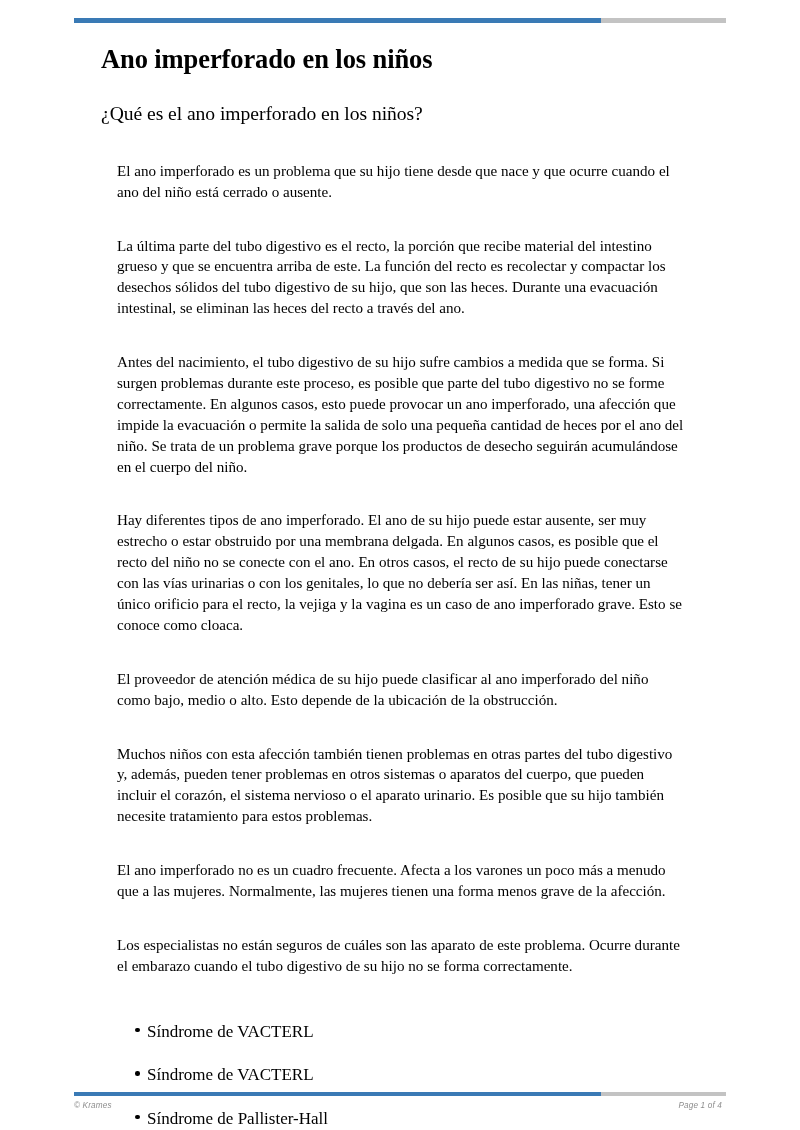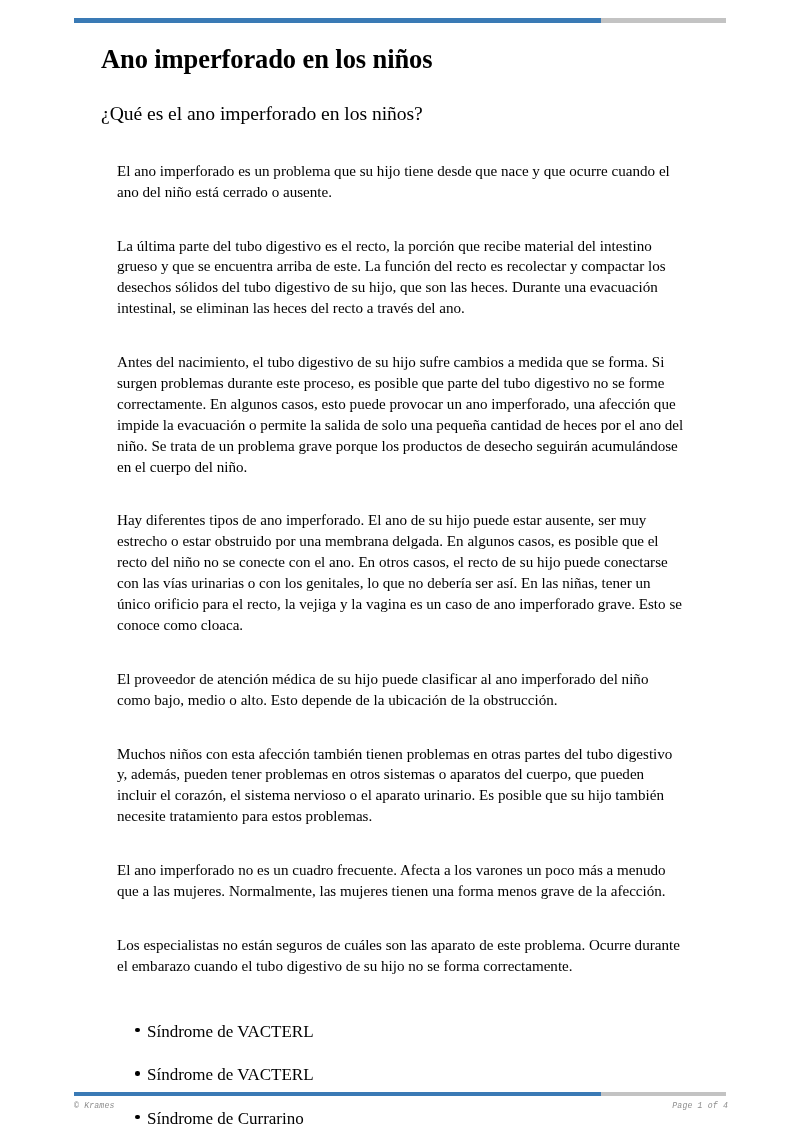--- a/index.html
+++ b/index.html
@@ -90,28 +90,28 @@
     width: 4.5px;
     height: 4.5px;
     border-radius: 50%;
     background: #000;
   }
 
   
   .footer-text {
     position: absolute;
     top: 1101px;
-    font-family: Liberation Mono, monospace;
+    font-family: Liberation Sans, sans-serif;
     font-style: italic;
     font-size: 8.2px;
     color: #8d8d8d;
     letter-spacing: 0.15px;
   }
   #footer-copyright { left: 74px; }
-  #footer-pagenum { right: 72px; }
+  #footer-pagenum { right: 78px; }
 </style>
 </head>
 <body>
 
 <div class="rule" id="header-rule">
   <div class="seg-blue" style="width:527px"></div>
   <div class="seg-gray"></div>
 </div>
 
 <div class="page">
@@ -133,24 +133,20 @@
     <li>
       <span class="bullet-dot"></span>
       <span>Síndrome de VACTERL</span>
     </li>
     <li>
       <span class="bullet-dot"></span>
       <span>Síndrome de VACTERL</span>
     </li>
     <li>
       <span class="bullet-dot"></span>
-      <span>Síndrome de Currarino</span>
-    </li>
-    <li>
-      <span class="bullet-dot"></span>
       <span>Síndrome de Pallister-Hall</span>
     </li>
   </ul>
 
 </div>
 
 <div class="rule" id="footer-rule">
   <div class="seg-blue" style="width:527px"></div>
   <div class="seg-gray"></div>
 </div>

